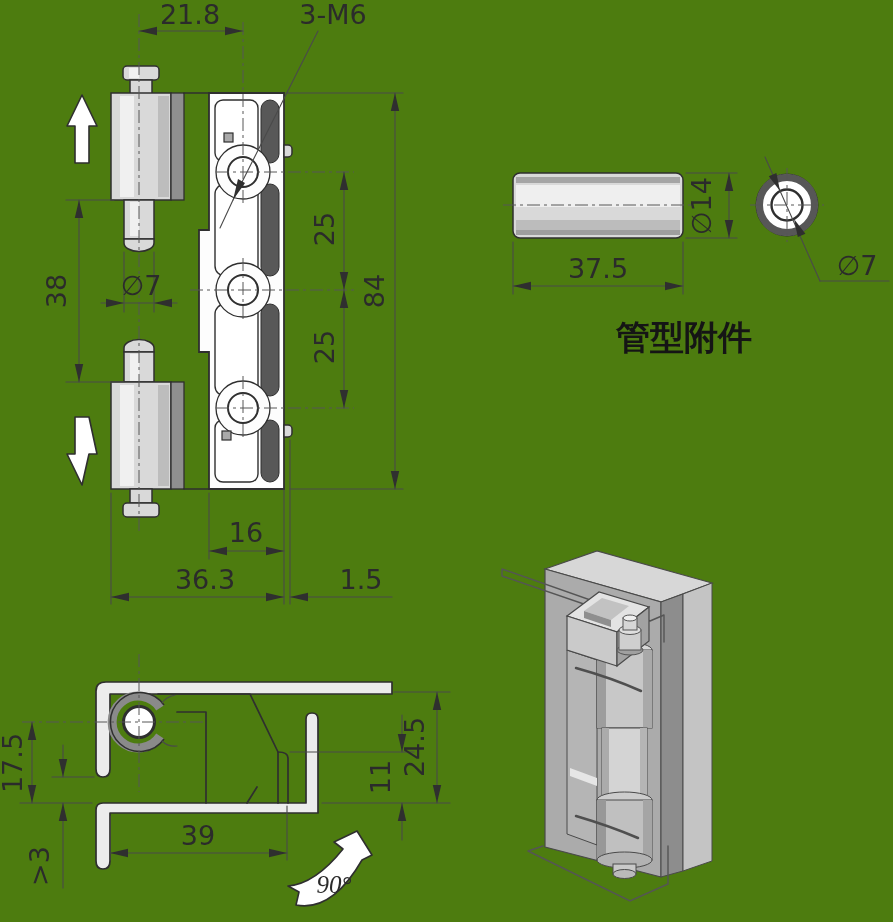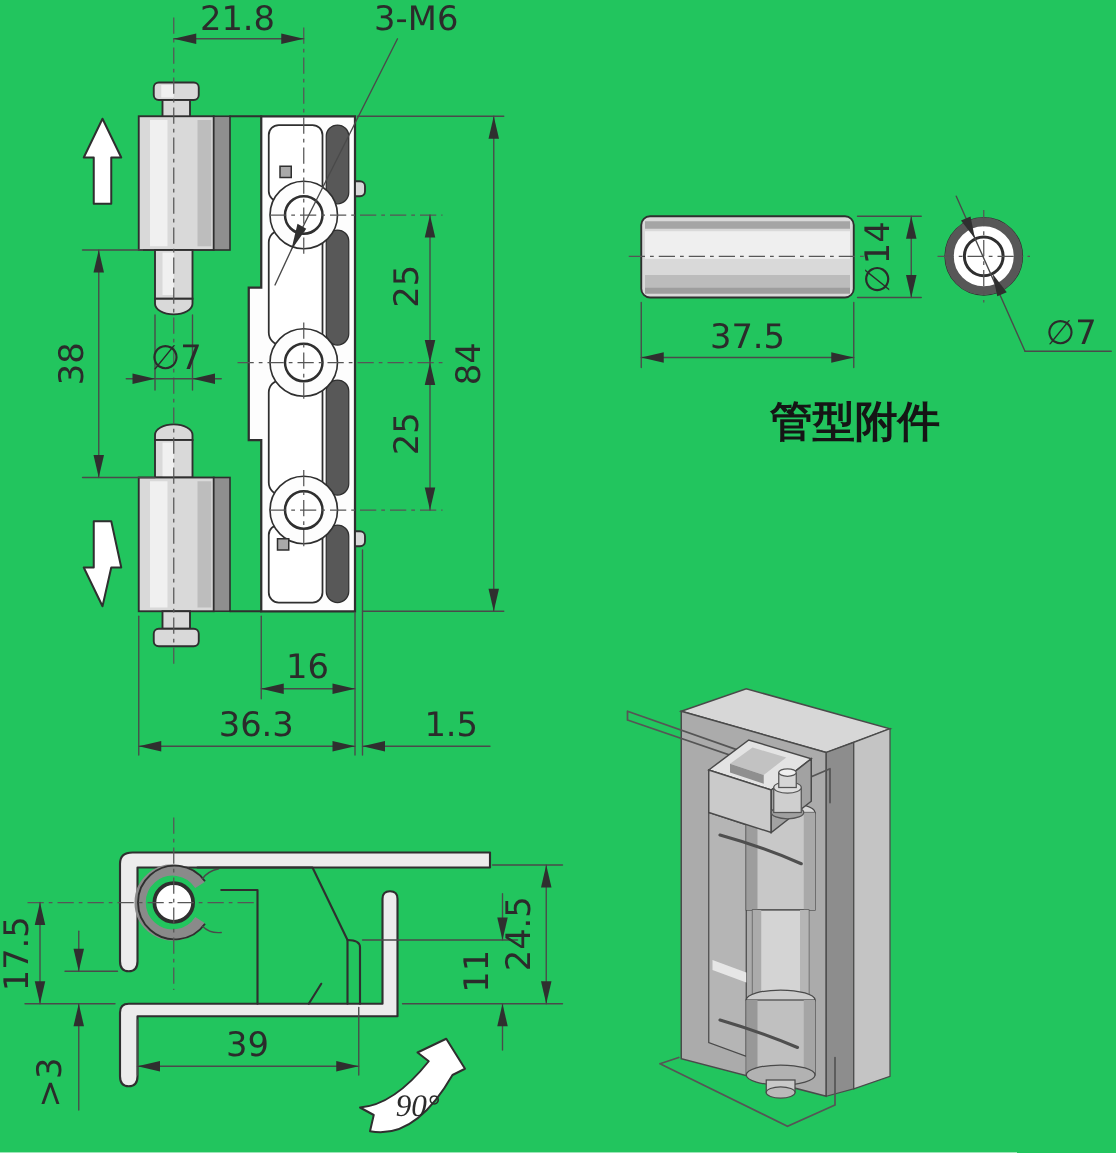--- a/index.html
+++ b/index.html
@@ -1,16 +1,16 @@
 <!DOCTYPE html>
 <html><head>
 <meta charset="utf-8">
 <style>
   html,body { margin:0; padding:0; background:#ffffff; }
-  #stage { width:893px; height:922px; position:relative; background:#22c55e; overflow:hidden; }
+  #stage { width:893px; height:922px; position:relative; background:#4d7c0f; overflow:hidden; }
   svg { display:block; }
   .outline   { fill:none; stroke:#2f2f2f; stroke-width:1.7; stroke-linejoin:round; stroke-linecap:round; }
   .thin      { fill:none; stroke:#4a4a4a; stroke-width:1.1; stroke-linecap:round; }
   .cl        { fill:none; stroke:#565656; stroke-width:1; stroke-dasharray:13 4 3 4; }
   .arr       { fill:#2f2f2f; stroke:none; }
   .dimtext   { font-family:"DejaVu Sans","Liberation Sans",sans-serif; font-size:27px; fill:#2b2b2b; text-anchor:middle; }
   .angletext { font-family:"Liberation Serif","DejaVu Serif",serif; font-style:italic; font-size:25px; fill:#2b2b2b; text-anchor:middle; }
   .caption   { font-family:"DejaVu Sans","Liberation Sans",sans-serif; font-size:34px; font-weight:bold; fill:#151515; text-anchor:middle; }
   .metal     { fill:#d9d9d9; stroke:#2f2f2f; stroke-width:1.5; }
   .metaldark { fill:#8f8f8f; stroke:#2f2f2f; stroke-width:1.3; }

